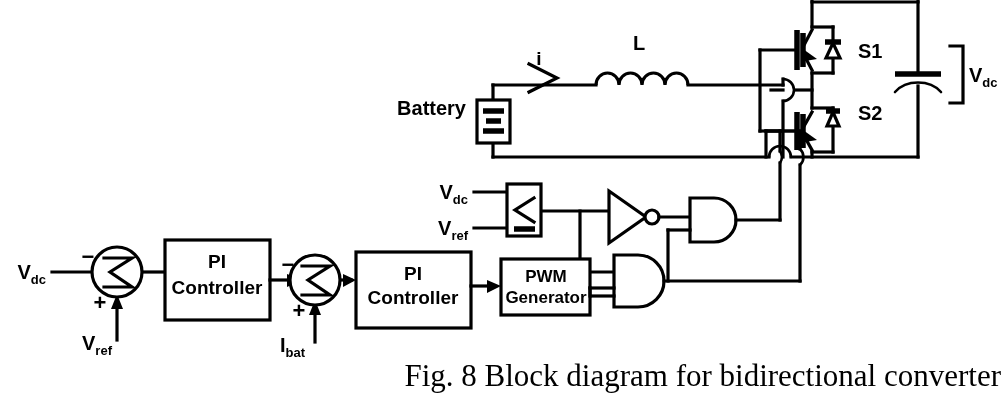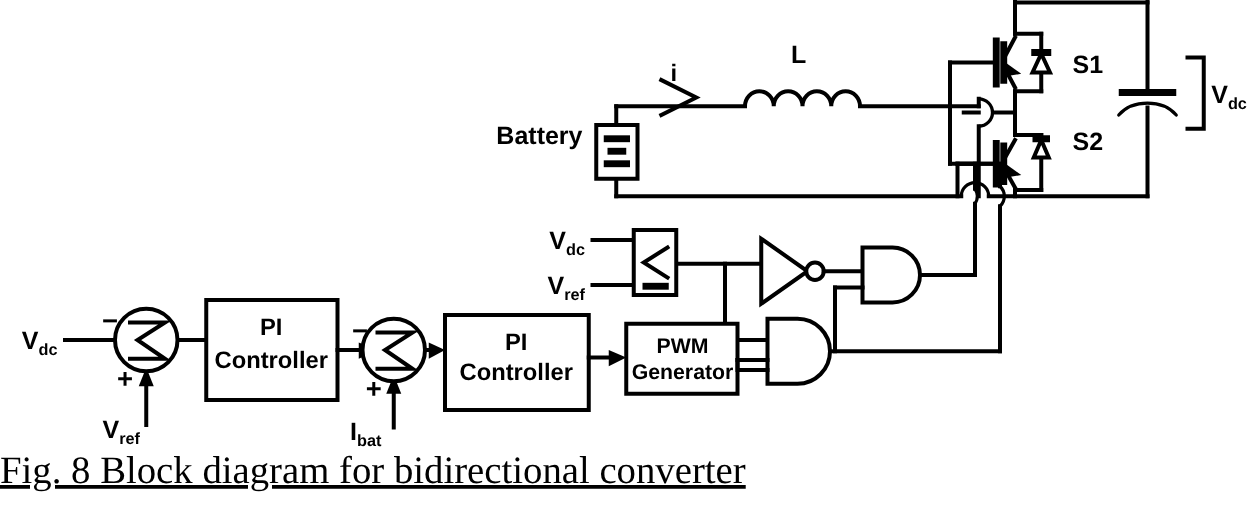--- a/index.html
+++ b/index.html
@@ -75,26 +75,25 @@
     font-weight: bold;
     fill: #000000;
     font-size: 17px;
     text-anchor: middle;
   }
   #caption {
     position: absolute;
     left: 0;
     top: 358px;
     width: 1001px;
-    text-align: left;
+    text-align: right;
     font-family: "Liberation Serif", serif;
     font-size: 31px;
     color: #000000;
     letter-spacing: 0px;
-    text-decoration: underline;
   }
 </style>
 </head>
 <body>
 
 <div id="figure-root">
 
   <svg id="diagram-svg" width="1001" height="410" viewBox="0 0 1001 410">
 
     <g>

